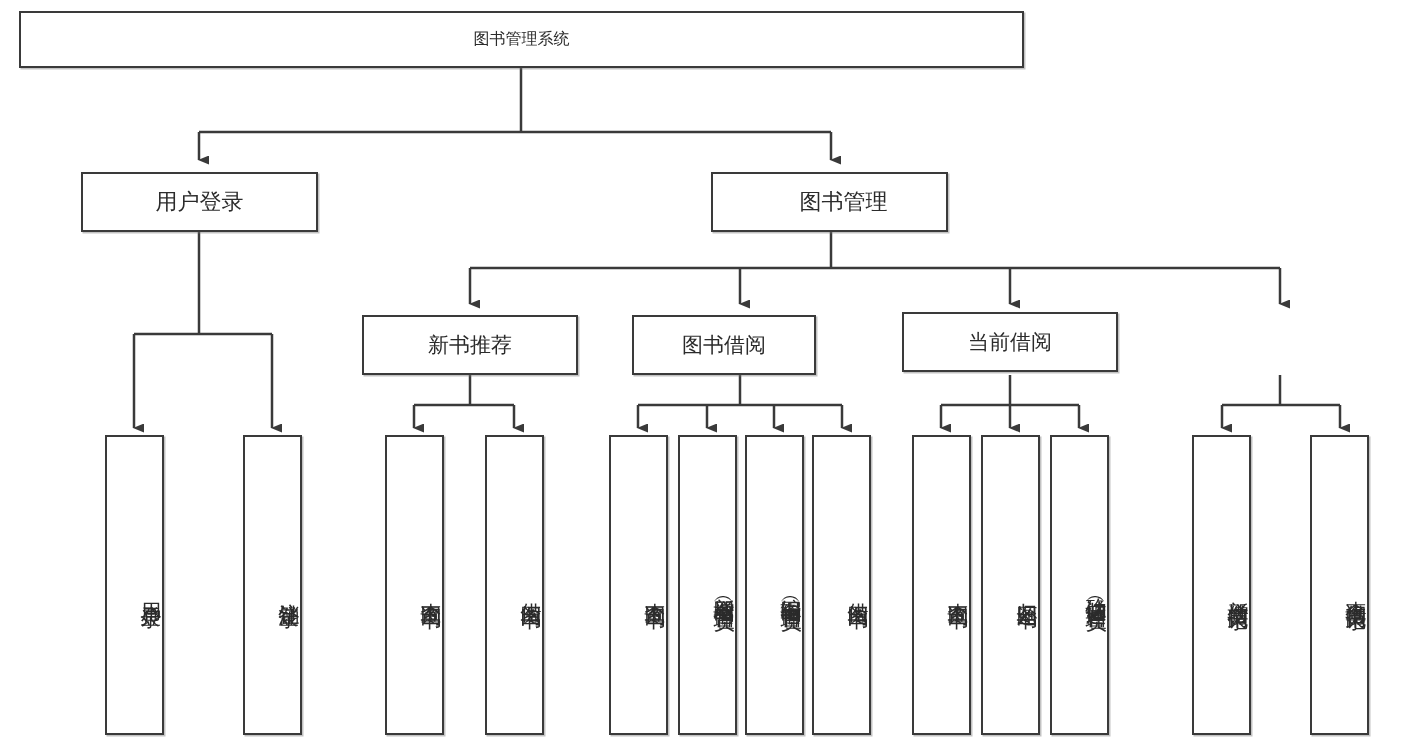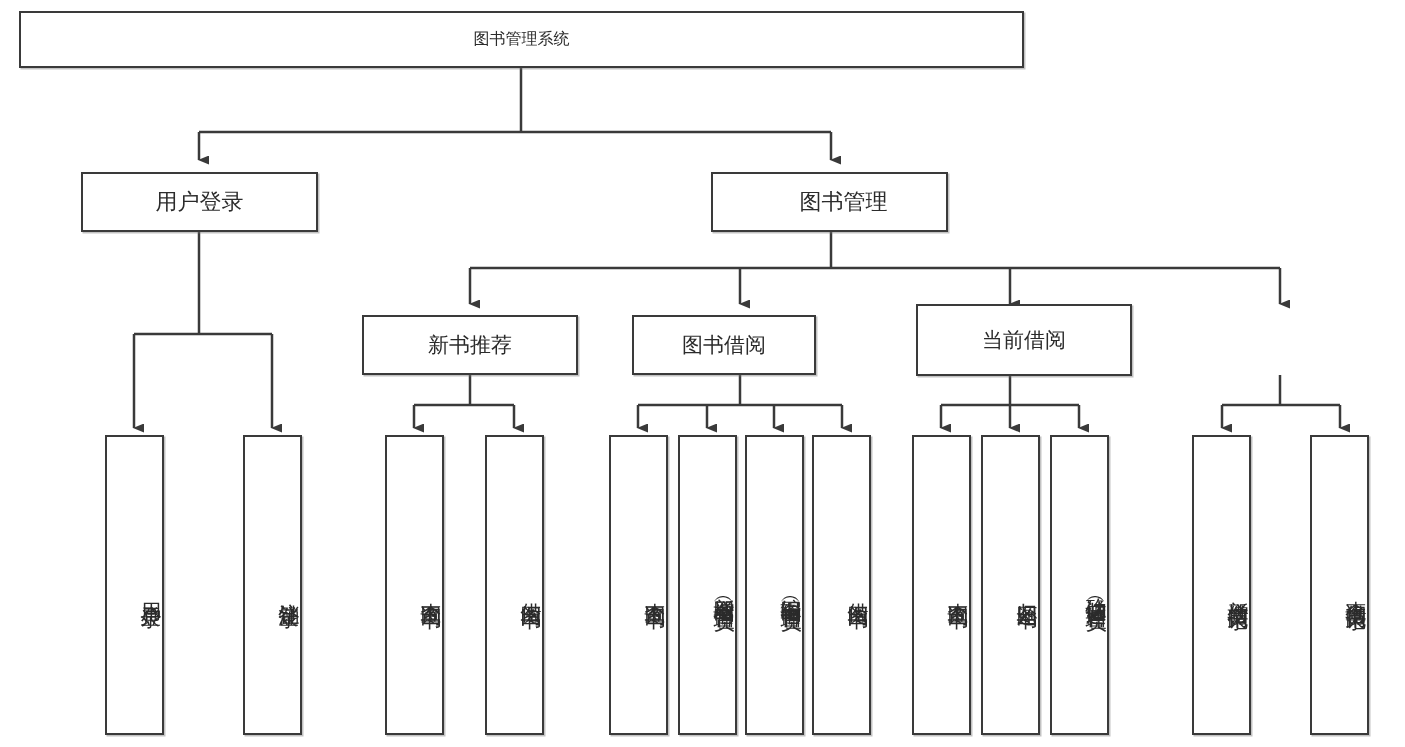--- a/index.html
+++ b/index.html
@@ -132,21 +132,21 @@
   <div class="node lvl2" style="left:711px; top:172px; width:237px; height:60px;padding-left:28px;">
     <span>图书管理</span>
   </div>
 
   <div class="node lvl3" style="left:362px; top:315px; width:216px; height:60px;">
     <span>新书推荐</span>
   </div>
   <div class="node lvl3" style="left:632px; top:315px; width:184px; height:60px;">
     <span>图书借阅</span>
   </div>
-  <div class="node lvl3" style="left:902px; top:304px; width:216px; height:72px;margin-left:14px;">
+  <div class="node lvl3" style="left:902px; top:312px; width:216px; height:60px;">
     <span>当前借阅</span>
   </div>
 
   <div class="node leaf" style="left:105px; top:435px; width:59px; height:300px;">
     <span>用户登录</span>
   </div>
   <div class="node leaf" style="left:243px; top:435px; width:59px; height:300px;">
     <span>注销登录</span>
   </div>
 

